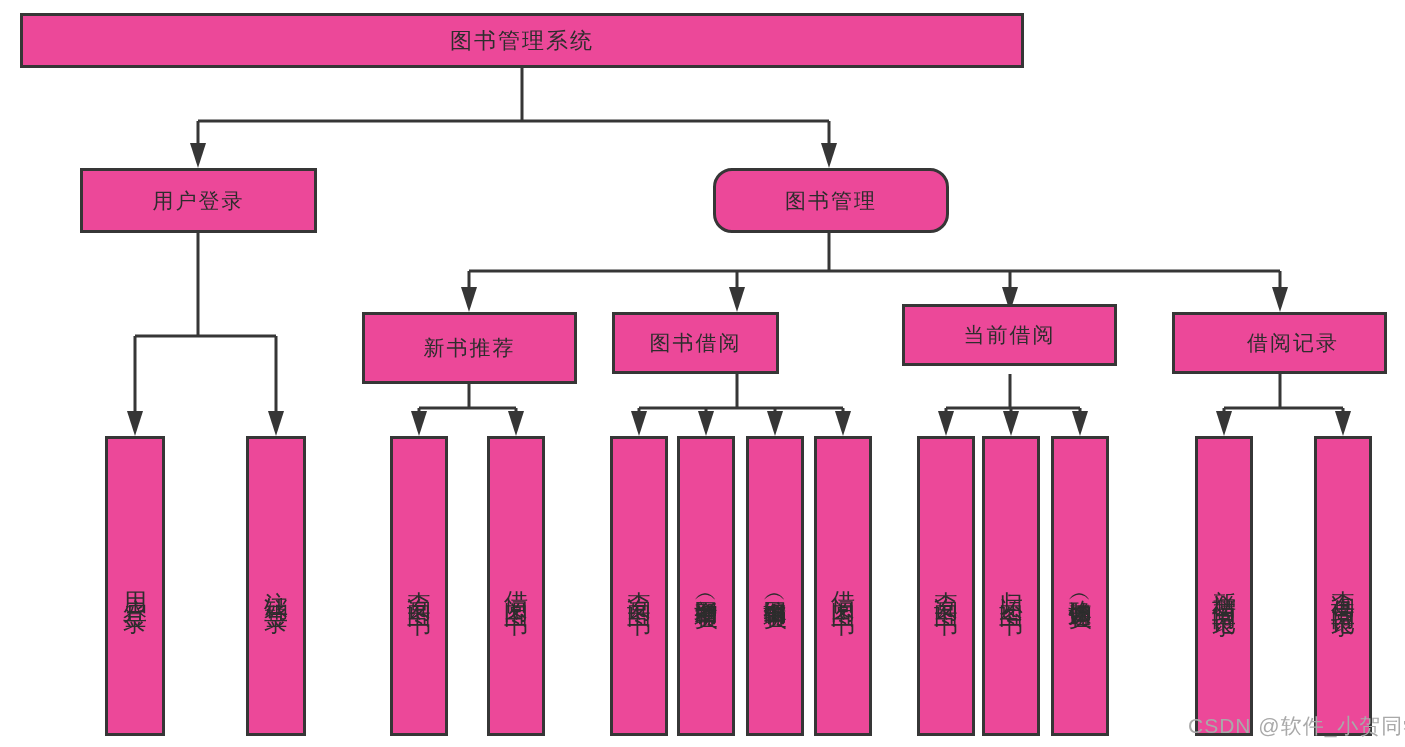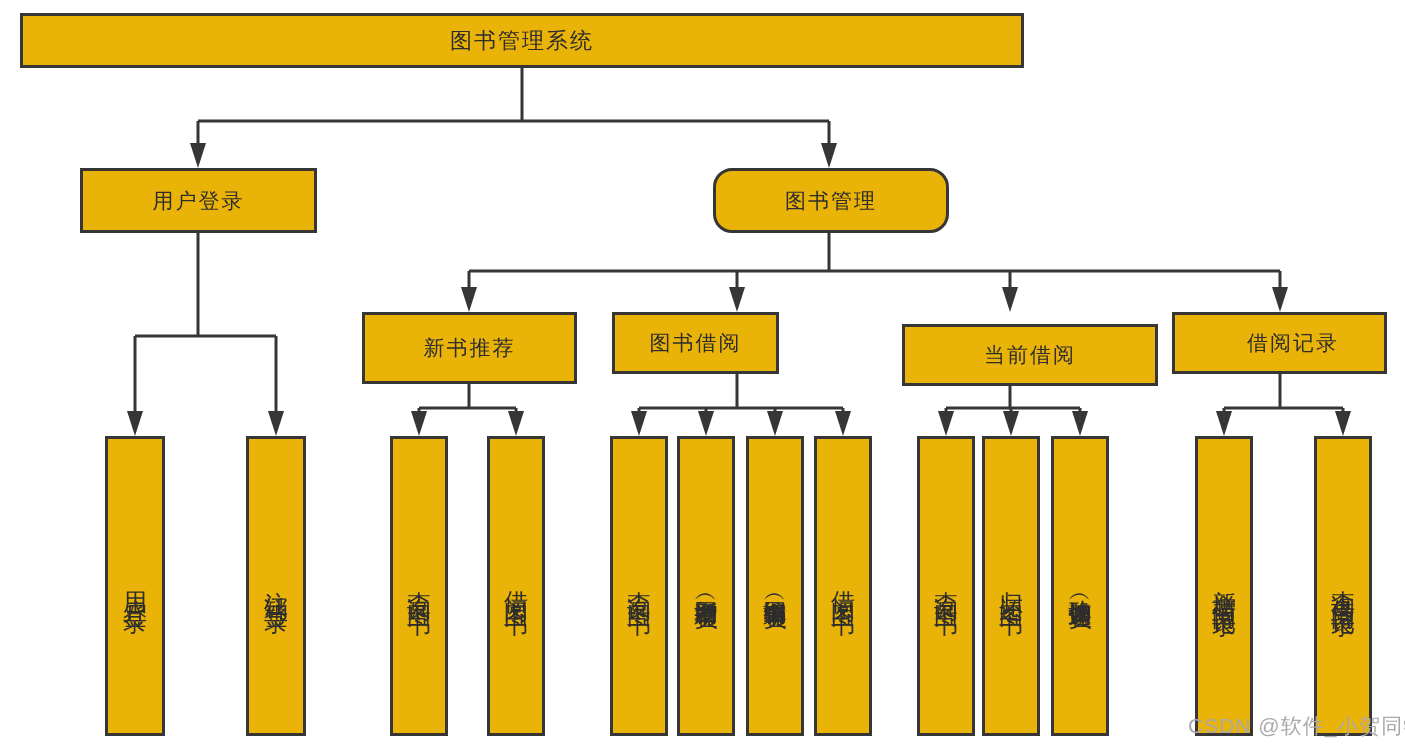--- a/index.html
+++ b/index.html
@@ -19,21 +19,21 @@
   #connectors {
     position: absolute;
     left: 0;
     top: 0;
     z-index: 1;
   }
   .box {
     position: absolute;
     box-sizing: border-box;
     border: 3px solid #363636;
-    background: #eab308;
+    background: #ec4899;
     display: flex;
     align-items: center;
     justify-content: center;
     z-index: 2;
   }
   .hlabel {
     font-size: 21px;
     letter-spacing: 2px;
     color: #2d2d2d;
     white-space: nowrap;
@@ -122,21 +122,21 @@
   <div class="box" style="left:713px; top:168px; width:236px; height:65px;border-radius:19px;">
     <span class="hlabel">图书管理</span>
   </div>
 
   <div class="box" style="left:362px; top:312px; width:215px; height:72px;">
     <span class="hlabel">新书推荐</span>
   </div>
   <div class="box" style="left:612px; top:312px; width:167px; height:62px;">
     <span class="hlabel">图书借阅</span>
   </div>
-  <div class="box" style="left:902px; top:324px; width:256px; height:62px;">
+  <div class="box" style="left:902px; top:304px; width:215px; height:62px;">
     <span class="hlabel">当前借阅</span>
   </div>
   <div class="box" style="left:1172px; top:312px; width:215px; height:62px;padding-left:27px;">
     <span class="hlabel">借阅记录</span>
   </div>
 
   <div class="box" style="left:105px; top:436px; width:60px; height:300px;">
     <span class="vtext">用户登录</span>
   </div>
   <div class="box" style="left:246px; top:436px; width:60px; height:300px;">

